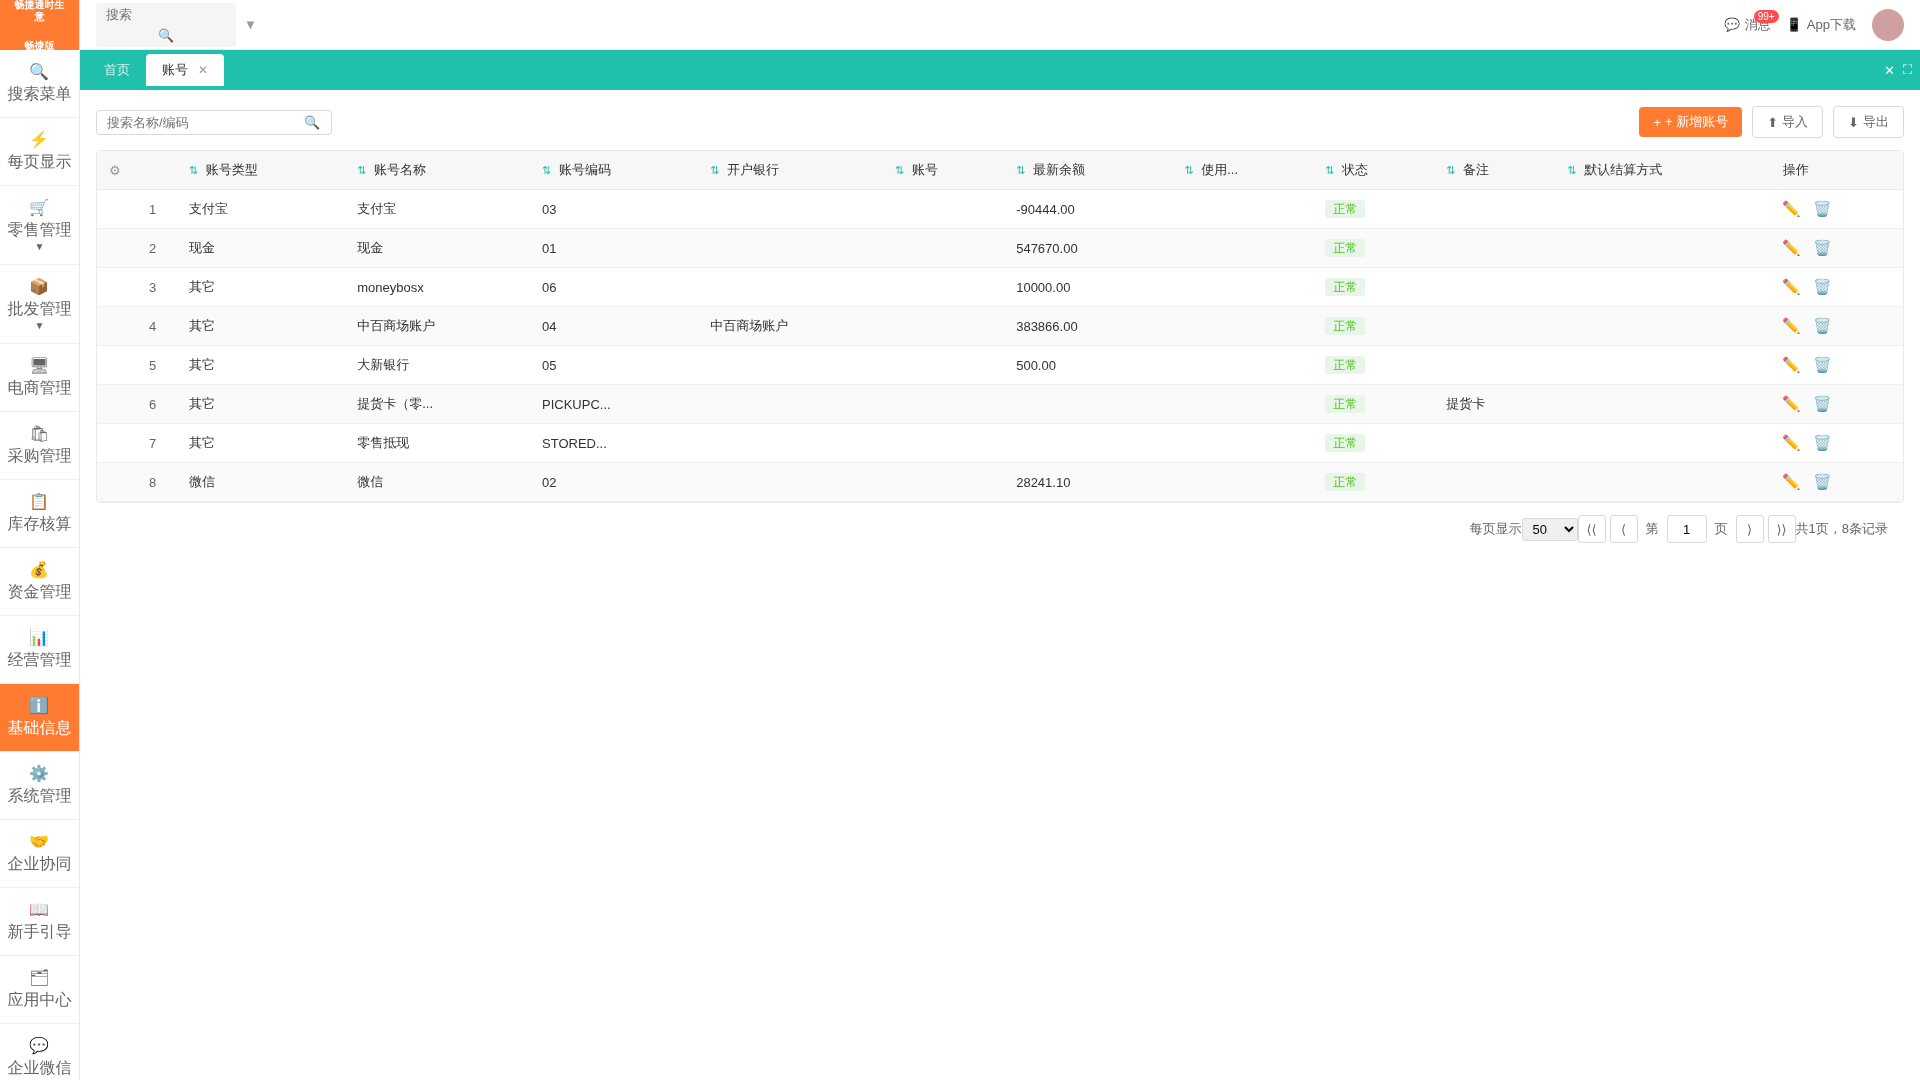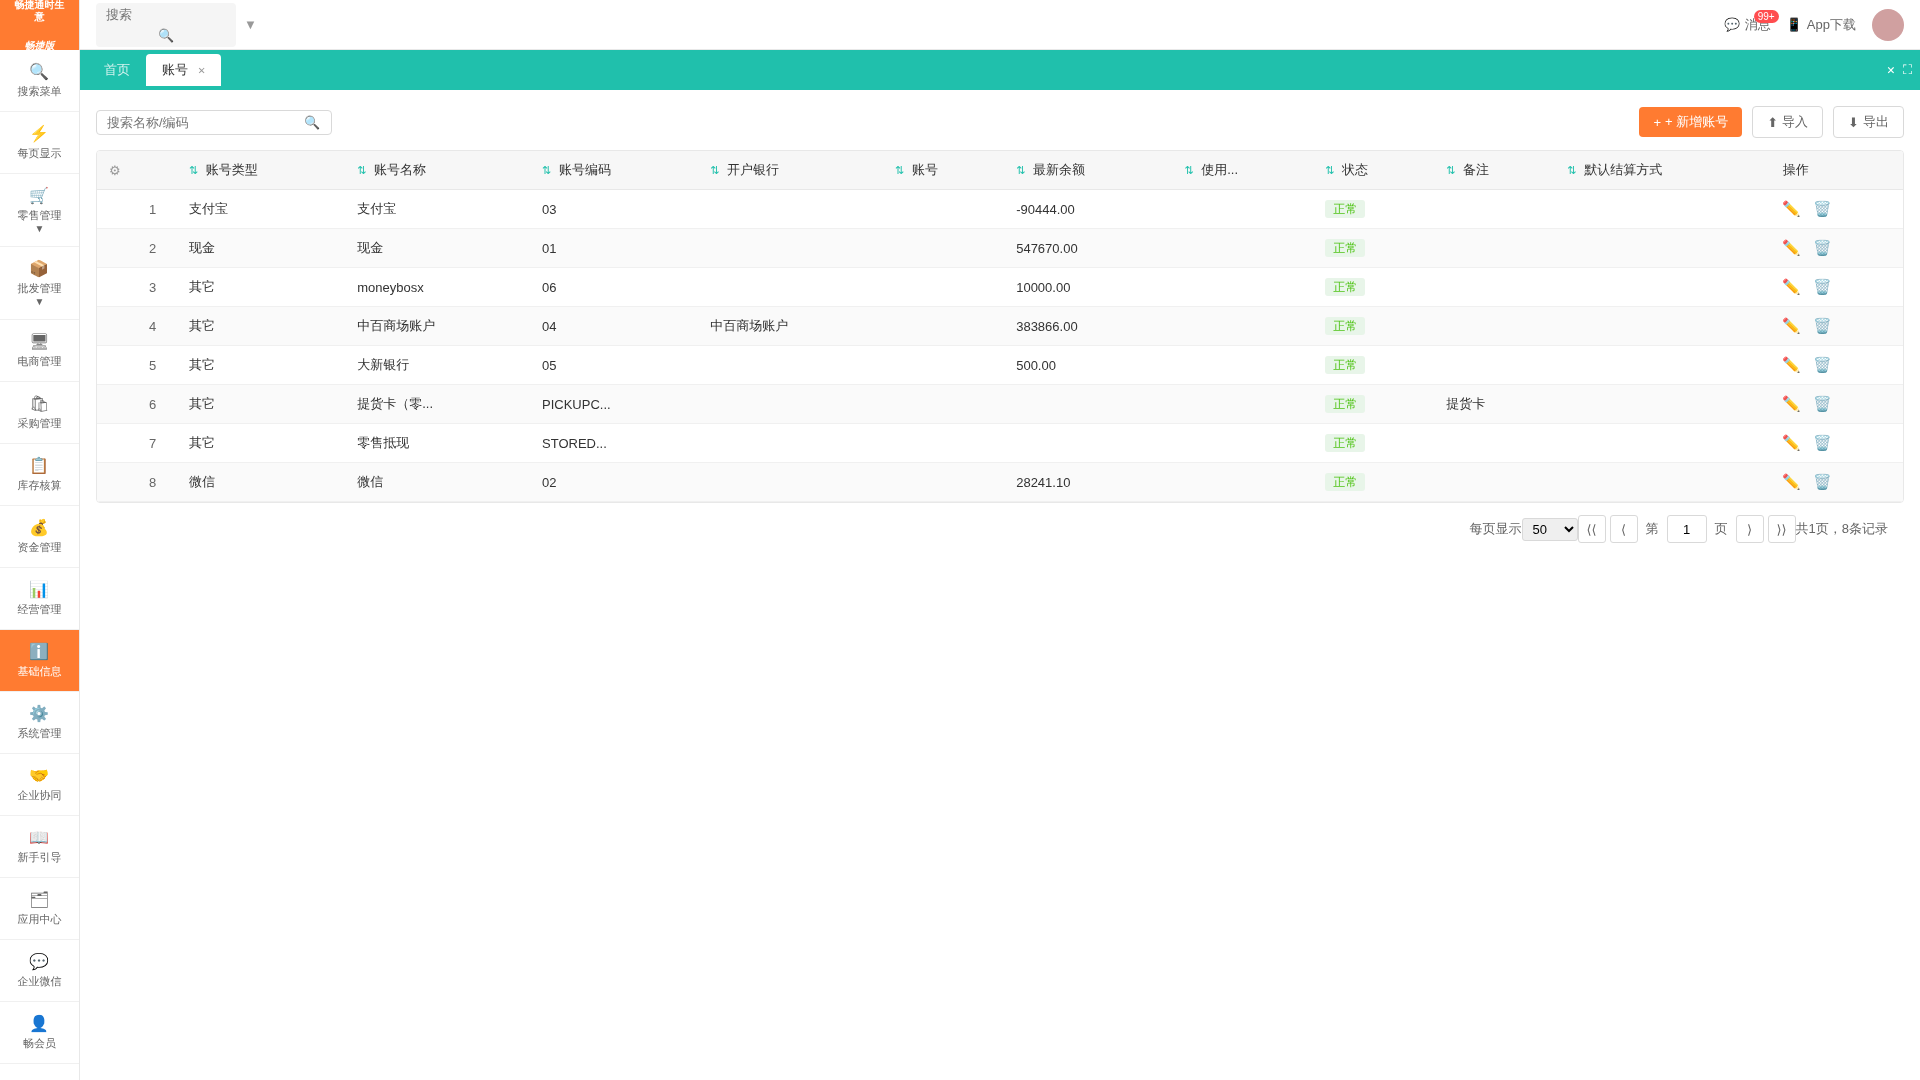--- a/index.html
+++ b/index.html
@@ -6,38 +6,38 @@
     body { font-family: 'Microsoft YaHei', Arial, sans-serif; font-size: 13px; background: #f0f2f5; display: flex; height: 1080px; width: 1920px; overflow: hidden; }
 
     
     .sidebar { width: 80px; background: #fff; display: flex; flex-direction: column; align-items: center; padding-top: 0; border-right: 1px solid #e8e8e8; flex-shrink: 0; }
     .sidebar-logo { width: 100%; background: #ff7b31; padding: 14px; display: flex; align-items: center; justify-content: center; height: 50px; }
     .logo-placeholder { color: white; font-weight: bold; font-size: 12px; text-align: center; line-height: 1.2; }
     .sidebar-nav { width: 100%; flex: 1; overflow-y: auto; }
     .sidebar-item { width: 100%; padding: 12px 4px; display: flex; flex-direction: column; align-items: center; cursor: pointer; color: #666; font-size: 12px; border-bottom: 1px solid #f0f0f0; }
     .sidebar-item.active { background: #ff7b31; color: #fff; }
     .sidebar-item .item-icon { font-size: 16px; margin-bottom: 3px; }
-    .sidebar-item .item-label { font-size: 11px; text-align: center; }
+    .sidebar-item .item-label { font-size: 16px; text-align: center; }
 
     
     .main-content { flex: 1; display: flex; flex-direction: column; overflow: hidden; }
 
     
     .top-header { height: 50px; background: #fff; display: flex; align-items: center; justify-content: space-between; padding: 0 16px; border-bottom: 1px solid #e8e8e8; flex-shrink: 0; }
     .header-left { display: flex; align-items: center; gap: 8px; }
     .header-search { display: flex; align-items: center; background: #f5f5f5; border-radius: 4px; padding: 4px 10px; gap: 6px; flex-direction: column; }
     .header-search input { border: none; background: transparent; outline: none; font-size: 13px; color: #999; width: 120px; }
     .header-right { display: flex; align-items: center; gap: 16px; }
     .msg-btn { display: flex; align-items: center; gap: 4px; font-size: 13px; color: #666; cursor: pointer; position: relative; }
     .badge { position: absolute; top: -6px; right: -8px; background: #ff4d4f; color: white; border-radius: 8px; font-size: 10px; padding: 1px 4px; min-width: 16px; text-align: center; }
     .app-download { display: flex; align-items: center; gap: 4px; font-size: 13px; color: #666; cursor: pointer; }
     .avatar { width: 32px; height: 32px; border-radius: 50%; background: #d0a0a0; cursor: pointer; }
 
     
-    .tab-bar { height: 40px; background: #20c0ac; display: flex; align-items: center; padding: 0 8px; gap: 0; flex-shrink: 0; font-family: Liberation Mono, monospace; }
+    .tab-bar { height: 40px; background: #20c0ac; display: flex; align-items: center; padding: 0 8px; gap: 0; flex-shrink: 0; }
     .tab { height: 32px; padding: 0 16px; display: flex; align-items: center; gap: 6px; cursor: pointer; border-radius: 4px 4px 0 0; font-size: 13px; color: rgba(255,255,255,0.8); }
     .tab.active { background: #fff; color: #333; border-radius: 4px 4px 0 0; }
     .tab .close-tab { font-size: 12px; color: #999; cursor: pointer; margin-left: 4px; }
     .tab-maximize { margin-left: auto; color: white; cursor: pointer; display: flex; align-items: center; gap: 8px; }
 
     
     .page-content { flex: 1; background: #fff; overflow: auto; padding: 16px; }
 
     
     .toolbar { display: flex; align-items: center; justify-content: space-between; margin-bottom: 12px; }
@@ -70,21 +70,21 @@
     .page-input { width: 40px; height: 28px; border: 1px solid #d9d9d9; border-radius: 3px; text-align: center; font-size: 13px; }
     .page-info { color: #666; }
   </style>
 </head>
 <body>
 
 <div class="sidebar">
   <div class="sidebar-logo">
     <div class="logo-placeholder">
       <div style="font-size:10px;">畅捷通时生意</div>
-      <div style="font-size:10px;margin-top:17px;font-style:italic;">畅捷版</div>
+      <div style="font-size:10px;margin-top:17px;">畅捷版</div>
     </div>
   </div>
   <div class="sidebar-nav">
     <div class="sidebar-item">
       <span class="item-icon">🔍</span>
       <span class="item-label">搜索菜单</span>
     </div>
     <div class="sidebar-item">
       <span class="item-icon">⚡</span>
       <span class="item-label">每页显示</span>

